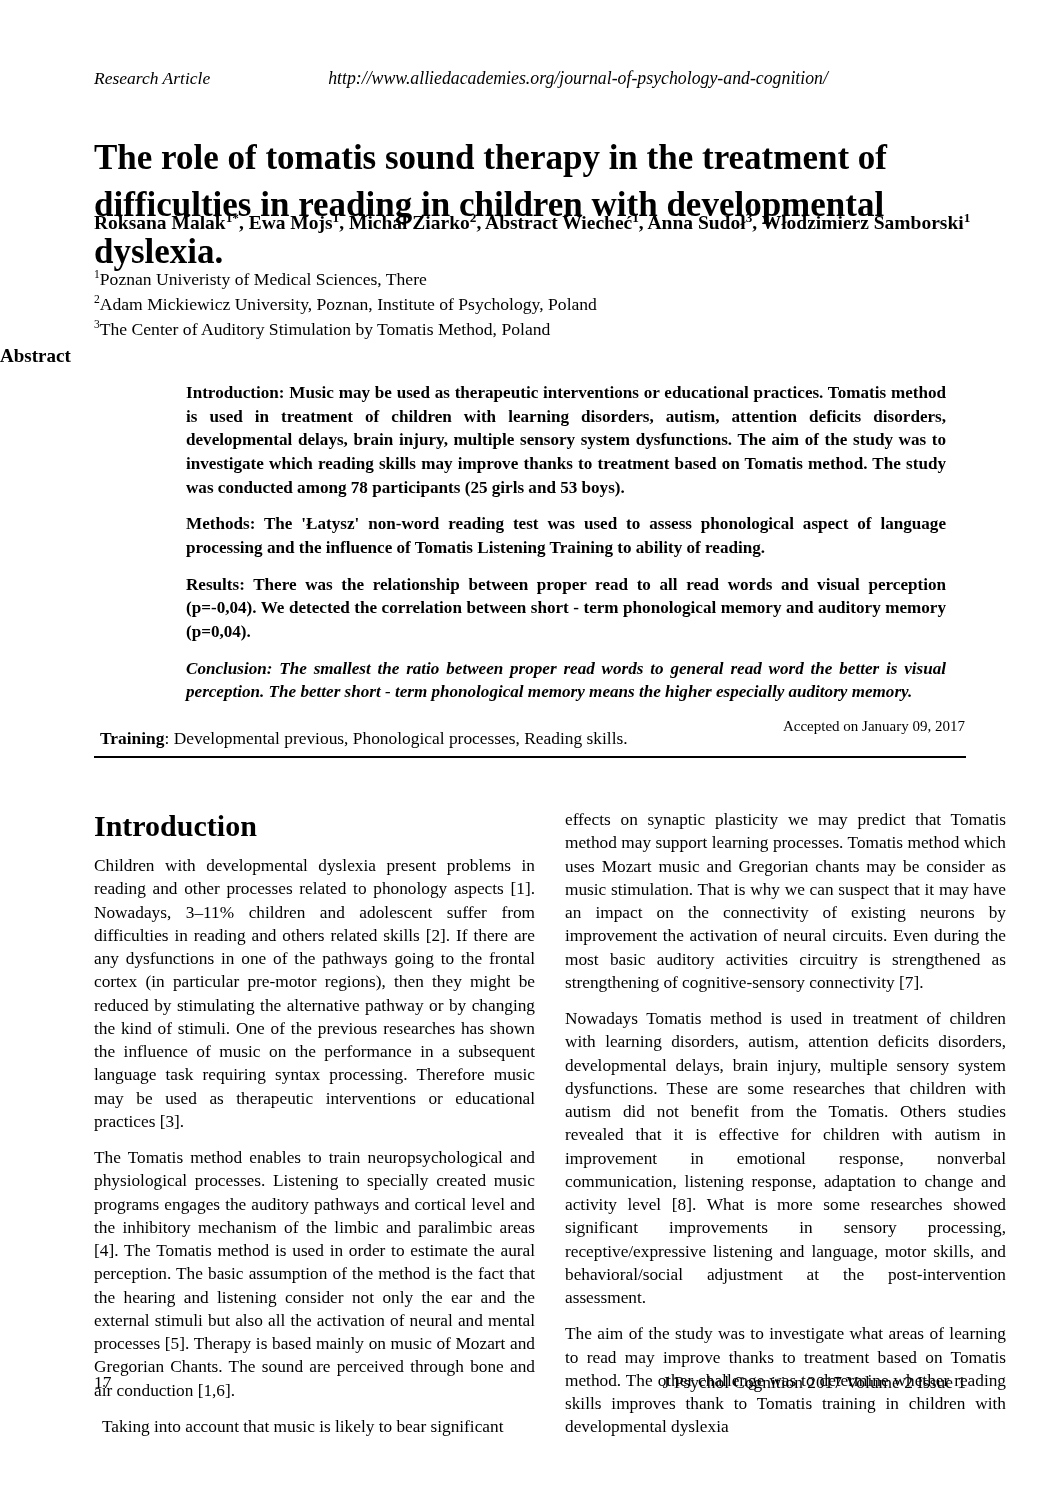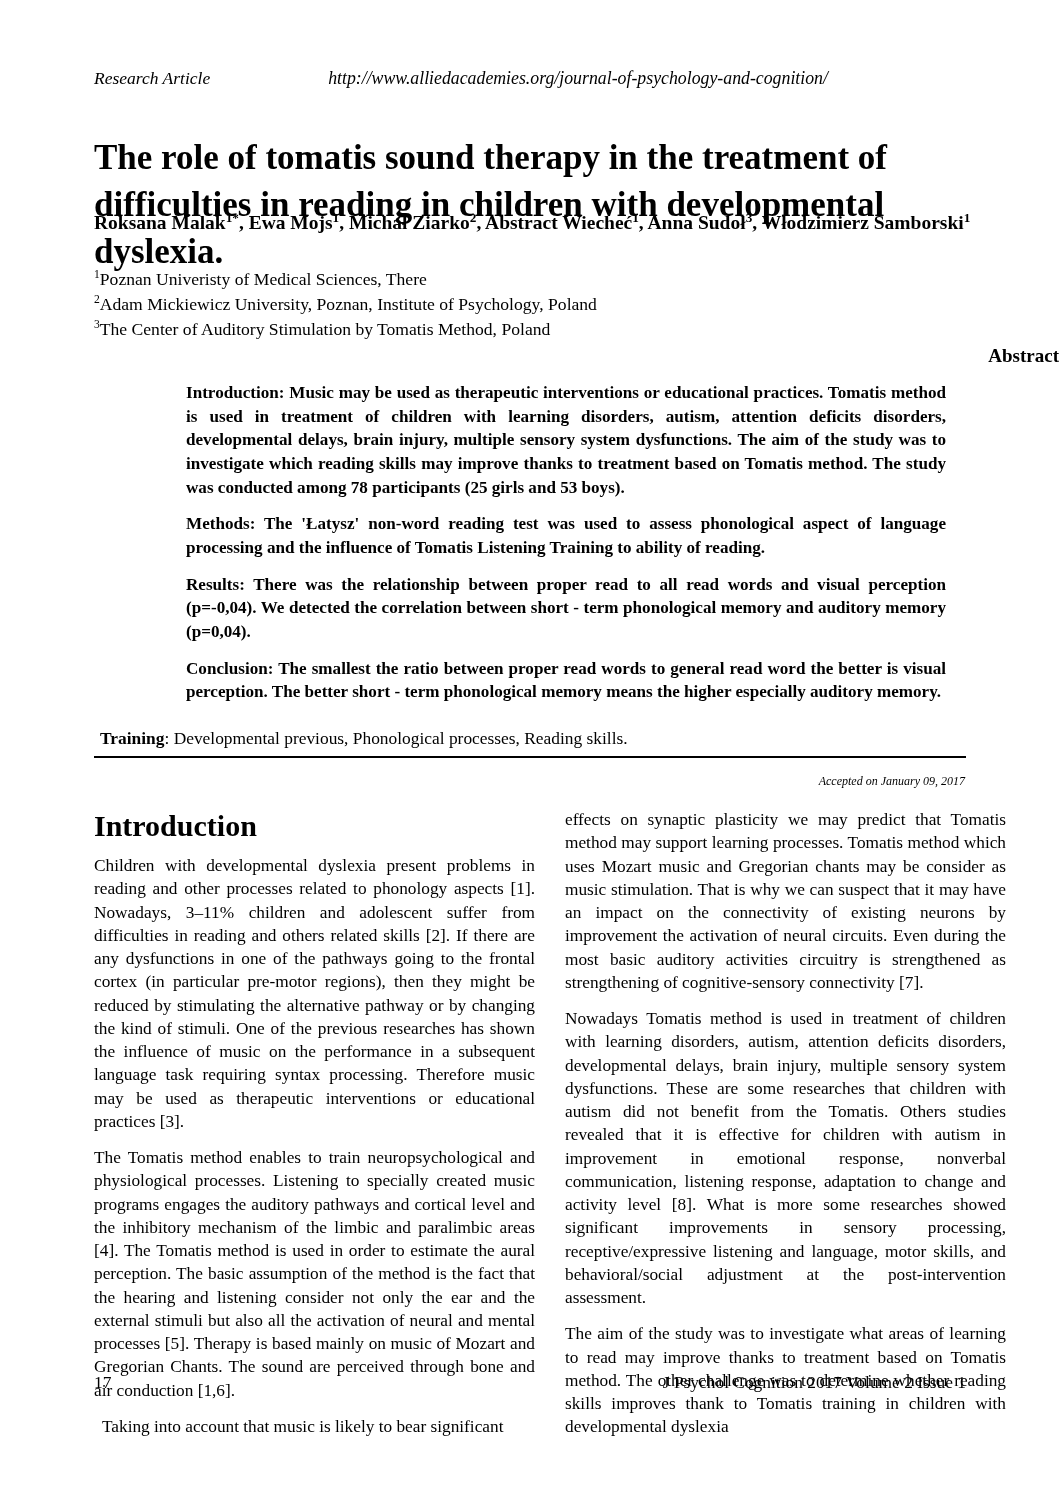--- a/index.html
+++ b/index.html
@@ -80,38 +80,38 @@
   }
   .affils div { white-space: nowrap; }
   .affils sup { font-size: 0.66em; vertical-align: super; }
 
   
   .abstract-head {
     position: absolute;
     left: 0;
     top: 345px;
     width: 1059px;
-    text-align: right;
+    text-align: left;
     font-weight: bold;
     font-size: 19px;
   }
   .abstract-body {
     position: absolute;
     left: 186px;
     top: 381px;
     width: 760px;
     font-weight: bold;
     font-size: 17.1px;
     line-height: 1.385;
     text-align: justify;
   }
   .abstract-body p {
     margin: 0 0 13px 0;
   }
-  .abstract-body p:last-child { margin-bottom: 8px; }
+  .abstract-body p:last-child { margin-bottom: 8px; font-style: italic; }
 
   
   .keywords {
     position: absolute;
     left: 100px;
     top: 728px;
     width: 880px;
     font-size: 17.4px;
   }
   .keywords .kw-label { font-weight: bold; }
@@ -121,23 +121,22 @@
     left: 94px;
     top: 756px;
     width: 872px;
     height: 2px;
     background: #000000;
   }
 
   .accepted {
     position: absolute;
     right: 94px;
-    top: 774px;
-    font-style: italic;
-    font-size: 12px;
+    top: 718px;
+    font-size: 15px;
     text-align: right;
   }
 
   
   .columns {
     position: absolute;
     left: 94px;
     top: 808px;
     width: 872px;
     height: 550px;

